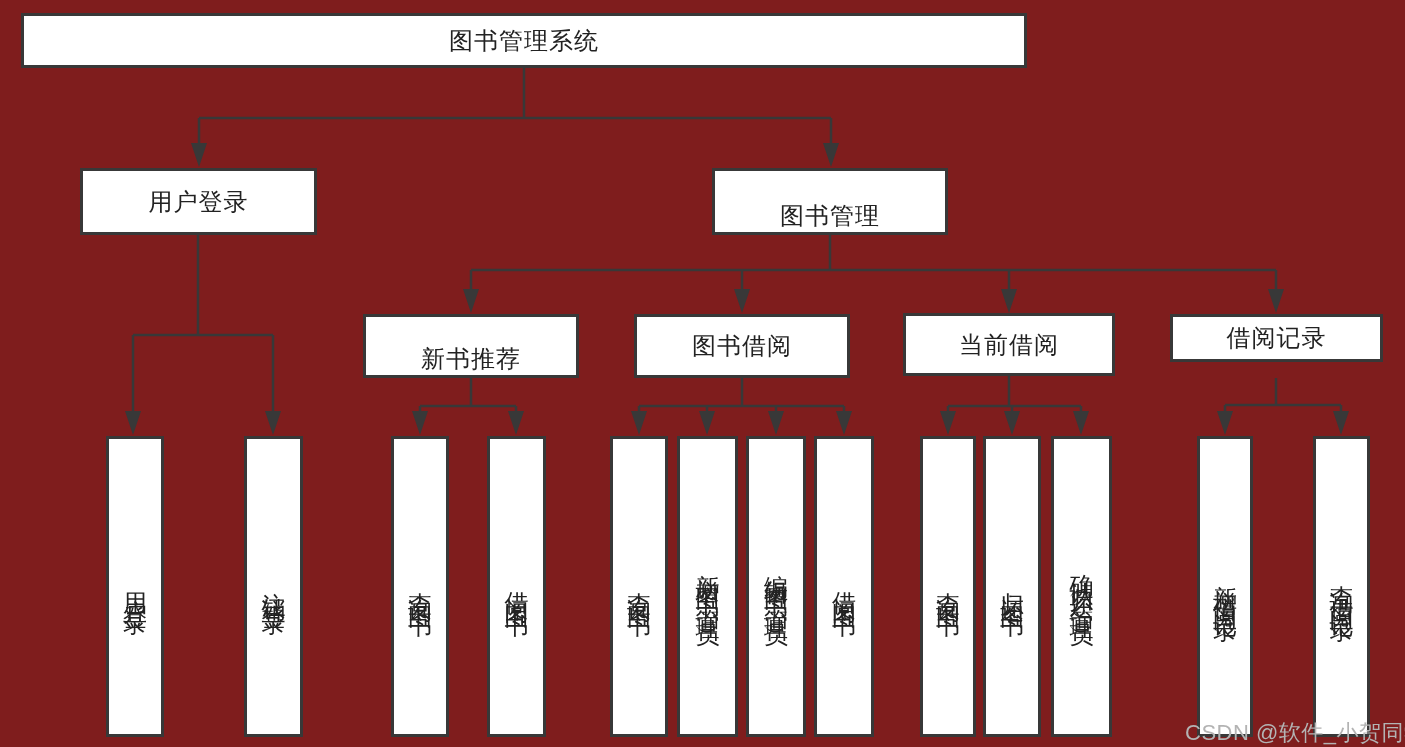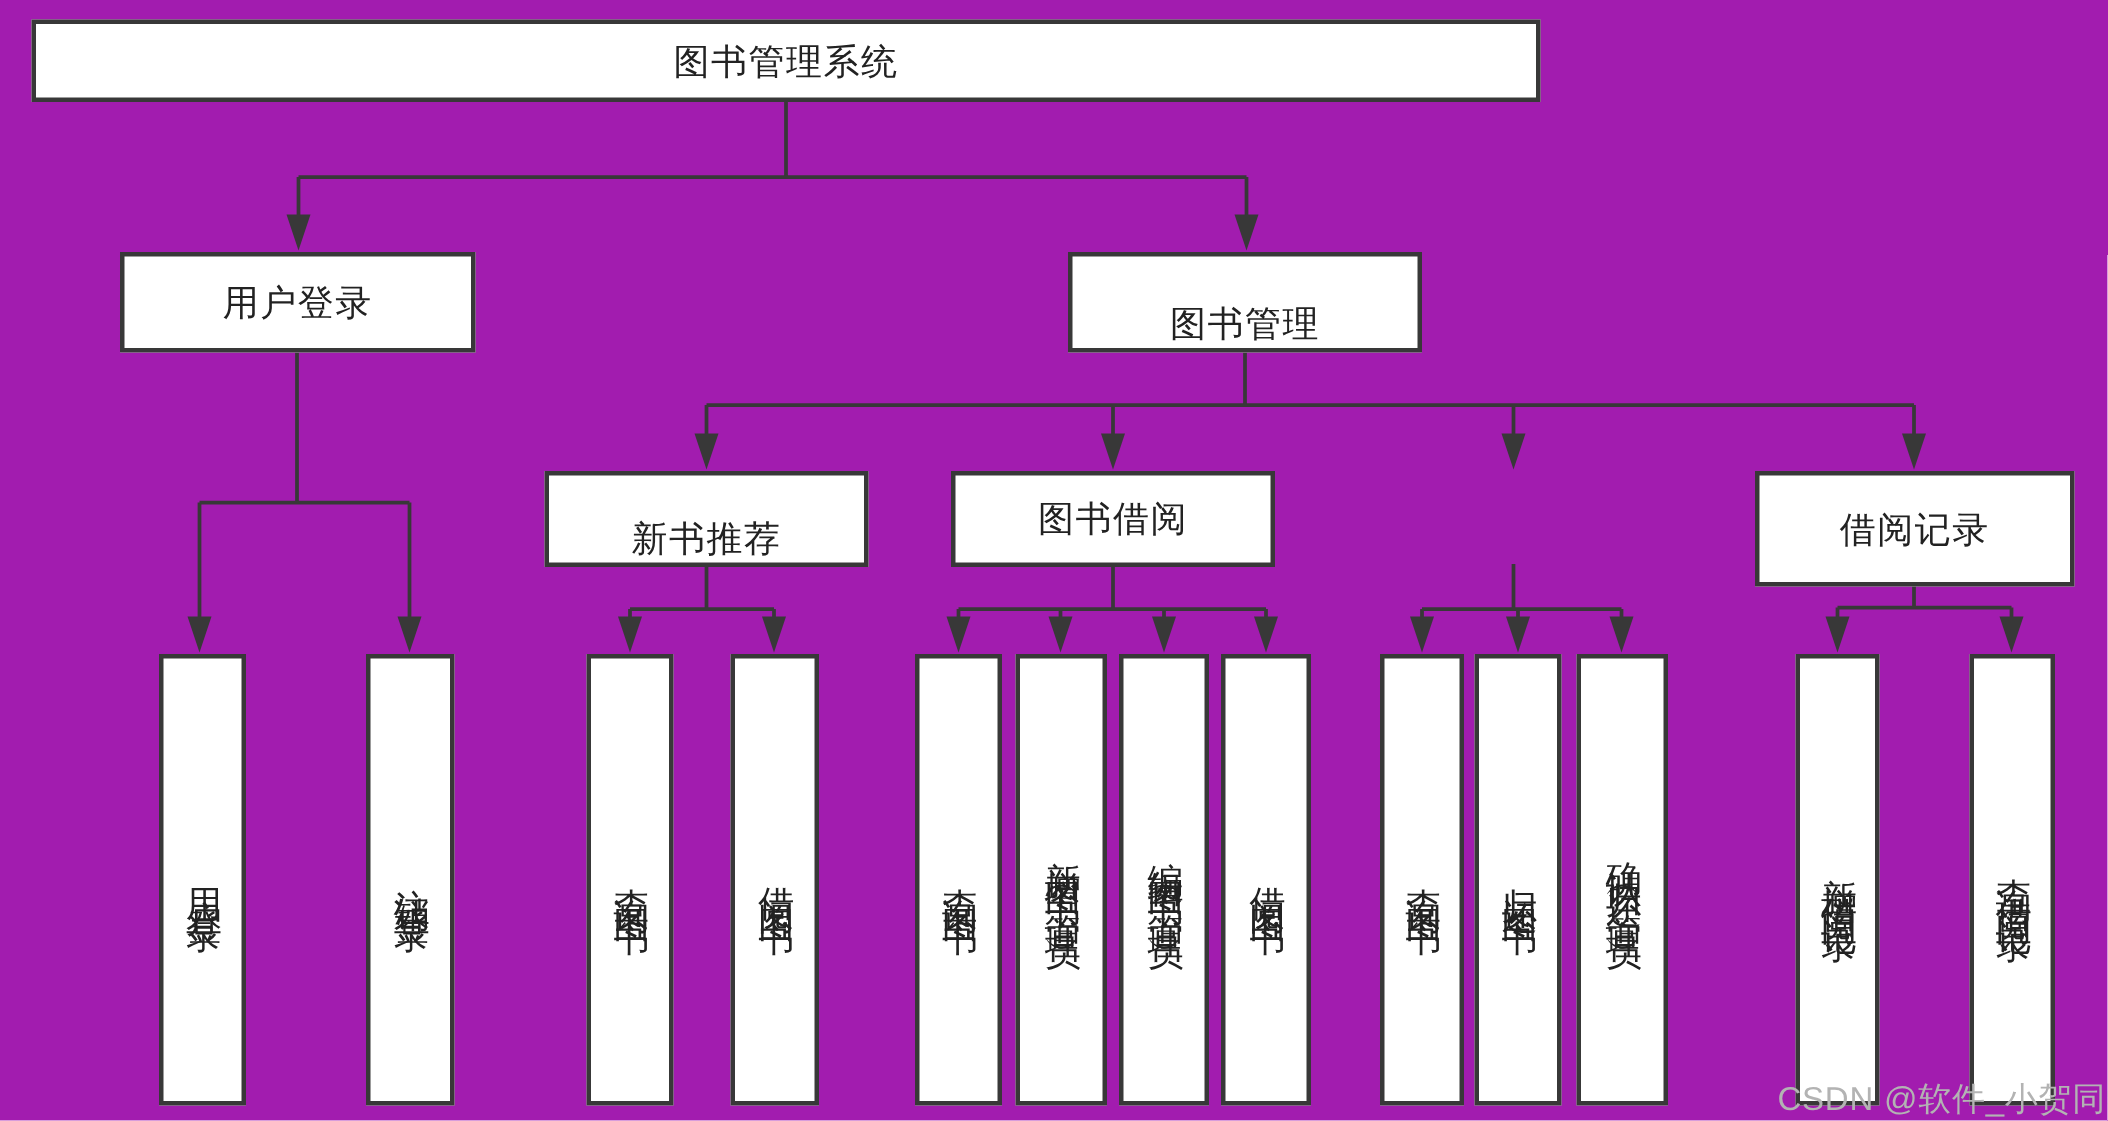--- a/index.html
+++ b/index.html
@@ -1,19 +1,19 @@
 <!DOCTYPE html>
 <html><head>
 <meta charset="utf-8">
 <style>
   html,body{margin:0;padding:0;background:#ffffff;}
   .canvas{
     position:relative;
     width:1405px;height:747px;
-    background:#a21caf;
+    background:#7f1d1d;
     font-family:"Liberation Sans",sans-serif;
     overflow:hidden;
   }
   .connectors{position:absolute;left:0;top:0;width:1405px;height:747px;}
   .box{
     position:absolute;
     box-sizing:border-box;
     background:#ffffff;
     border:3px solid #383838;
     display:flex;align-items:center;justify-content:center;
@@ -86,21 +86,24 @@
   <div class="box" style="left:712px;top:168px;width:236px;height:67px;align-items:flex-end;">
     <span class="hlabel">图书管理</span>
   </div>
 
   <div class="box" style="left:363px;top:314px;width:216px;height:64px;align-items:flex-end;">
     <span class="hlabel">新书推荐</span>
   </div>
   <div class="box" style="left:634px;top:314px;width:216px;height:64px;">
     <span class="hlabel">图书借阅</span>
   </div>
-  <div class="box" style="left:1170px;top:314px;width:213px;height:77px;">
+  <div class="box" style="left:903px;top:313px;width:212px;height:63px;">
+    <span class="hlabel">当前借阅</span>
+  </div>
+  <div class="box" style="left:1170px;top:314px;width:213px;height:48px;">
     <span class="hlabel">借阅记录</span>
   </div>
 
   <div class="box leaf" style="left:106px;width:58px;">
     <span class="vtext">用户登录</span>
   </div>
   <div class="box leaf" style="left:244px;width:59px;">
     <span class="vtext">注销登录</span>
   </div>
 

